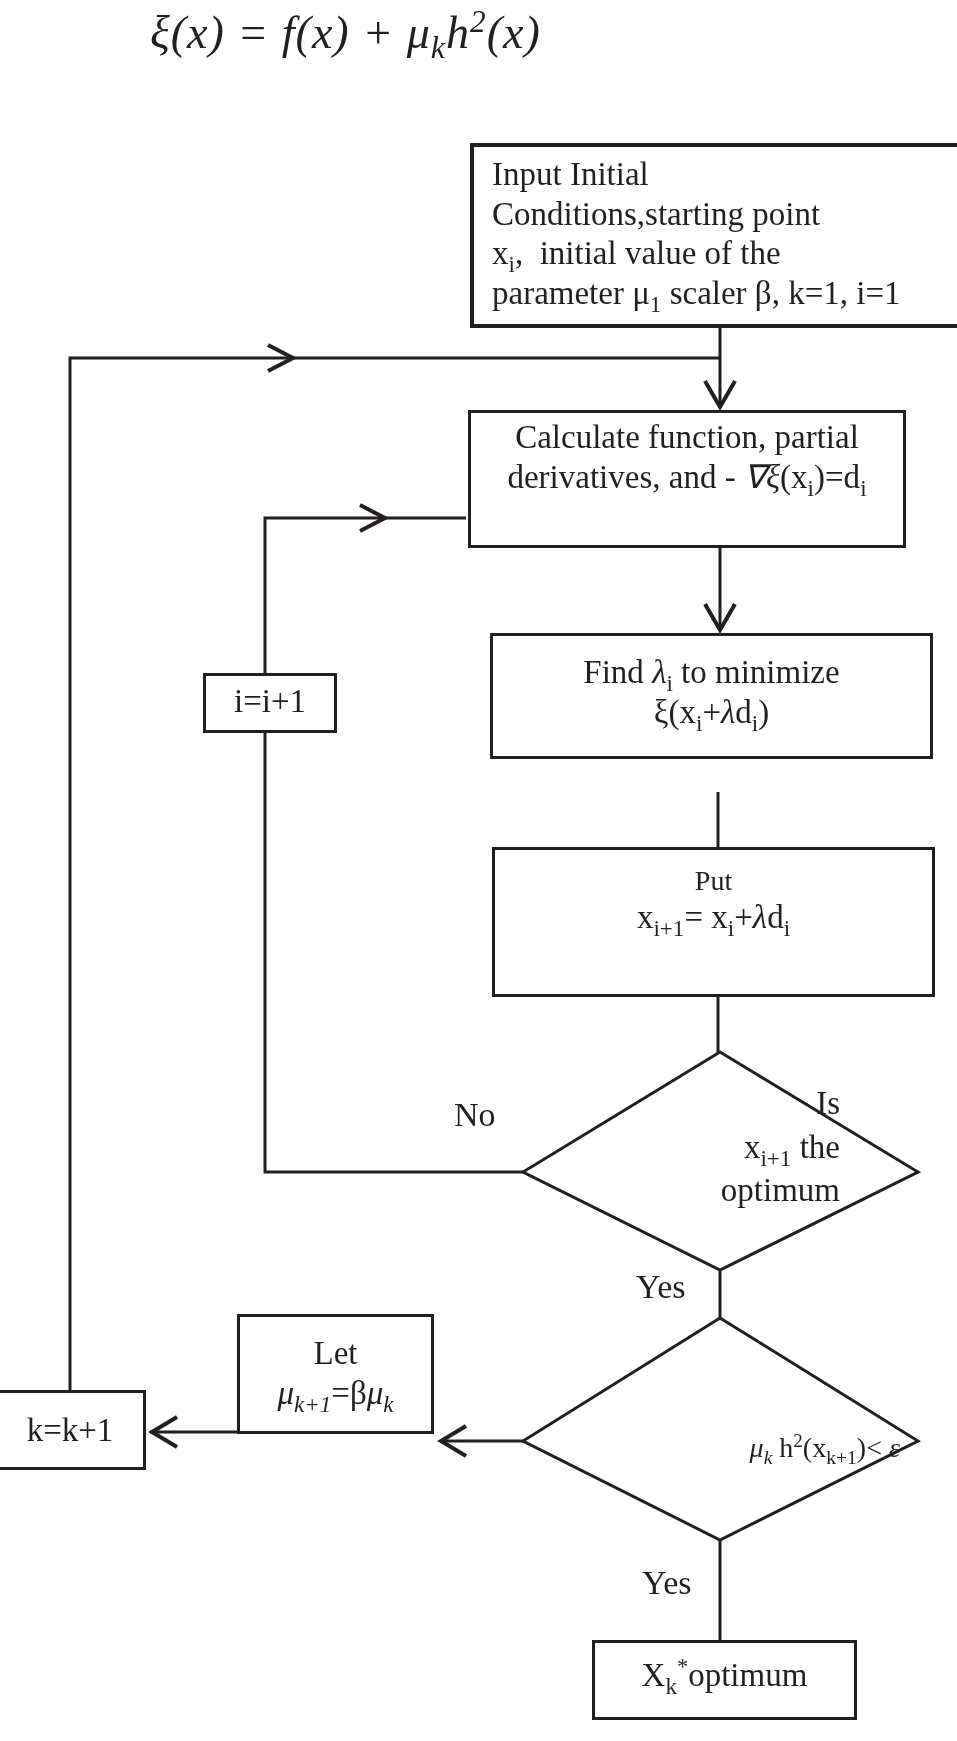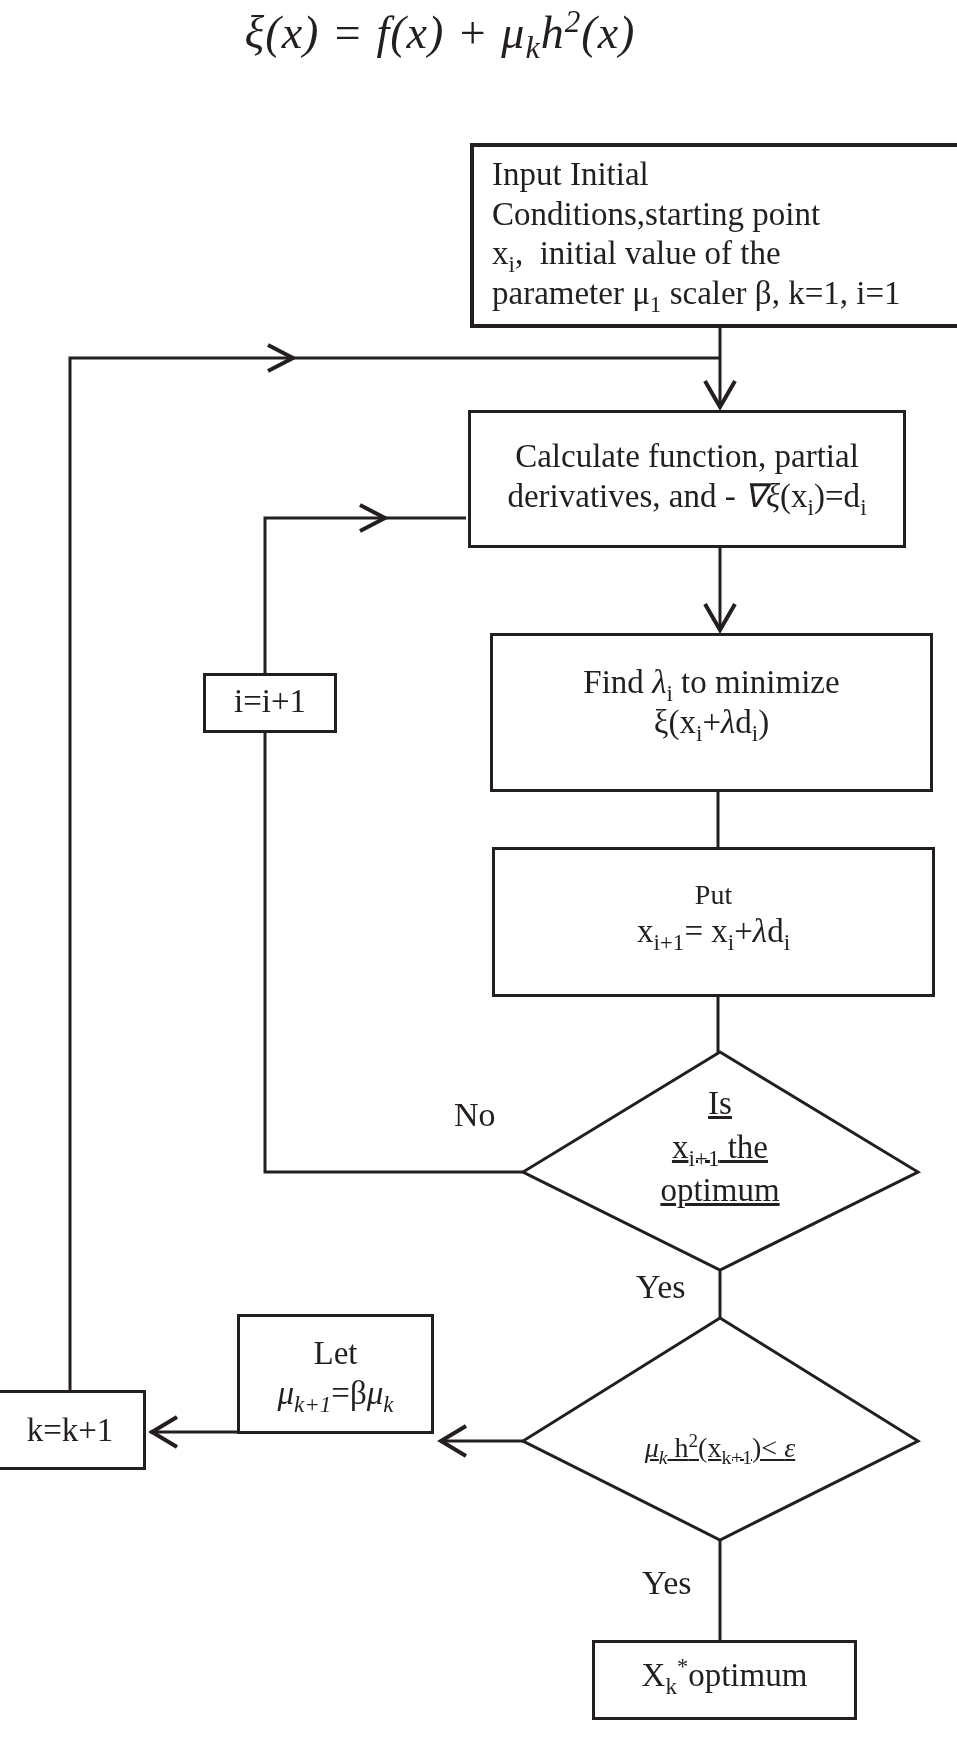--- a/index.html
+++ b/index.html
@@ -19,31 +19,30 @@
     box-sizing:border-box;
     font-size:33px;
     line-height:1.2;
     color:#231f20;
   }
   .line{white-space:nowrap;}
   .center{text-align:center;}
   .formula-title{
     position:absolute;
     left:150px;top:6px;width:580px;
-    text-align:center;
+    text-align:left;
     font-size:46px;
     font-style:italic;
     letter-spacing:1px;
   }
   .diamond-text{
     position:absolute;
-    text-align:center;
+    text-align:right;
     font-size:33px;
     line-height:1.32;
-    text-decoration:underline;
   }
   .edge-label{
     position:absolute;
     font-size:34px;
     white-space:nowrap;
   }
   sub{font-size:70%;line-height:0;}
   sup{font-size:68%;line-height:0;}
   .put-word{font-size:28px;}
 </style>
@@ -87,31 +86,31 @@
 
   <div class="formula-title">ξ(x) = f(x) + μ<sub>k</sub>h<sup>2</sup>(x)</div>
 
   <div class="box" style="left:470px;top:143px;width:497px;height:185px;border-width:4px;padding:8px 0 0 18px;">
     <div class="line">Input Initial</div>
     <div class="line">Conditions,starting point</div>
     <div class="line">x<sub>i</sub>,&nbsp; initial value of the</div>
     <div class="line">parameter μ<sub>1</sub> scaler β, k=1, i=1</div>
   </div>
 
-  <div class="box center" style="left:468px;top:410px;width:438px;height:138px;padding-top:24px;">
+  <div class="box center" style="left:468px;top:410px;width:438px;height:138px;padding-top:5px;">
     <div class="line">Calculate function, partial</div>
     <div class="line">derivatives, and - <i>∇ξ</i>(x<sub>i</sub>)=d<sub>i</sub></div>
   </div>
 
-  <div class="box center" style="left:490px;top:633px;width:443px;height:159px;padding-top:27px;">
+  <div class="box center" style="left:490px;top:633px;width:443px;height:126px;padding-top:17px;">
     <div class="line">Find <i>λ</i><sub>i</sub> to minimize</div>
     <div class="line">ξ(x<sub>i</sub>+<i>λ</i>d<sub>i</sub>)</div>
   </div>
 
-  <div class="box center" style="left:492px;top:847px;width:443px;height:150px;padding-top:28px;">
+  <div class="box center" style="left:492px;top:847px;width:443px;height:150px;padding-top:14px;">
     <div class="line put-word">Put</div>
     <div class="line">x<sub>i+1</sub>= x<sub>i</sub>+<i>λ</i>d<sub>i</sub></div>
   </div>
 
   <div class="box center" style="left:203px;top:673px;width:134px;height:60px;padding-top:6px;font-family:Liberation Serif, serif;">
     <div class="line">i=i+1</div>
   </div>
 
   <div class="box center" style="left:237px;top:1314px;width:197px;height:120px;padding-top:17px;">
     <div class="line">Let</div>

